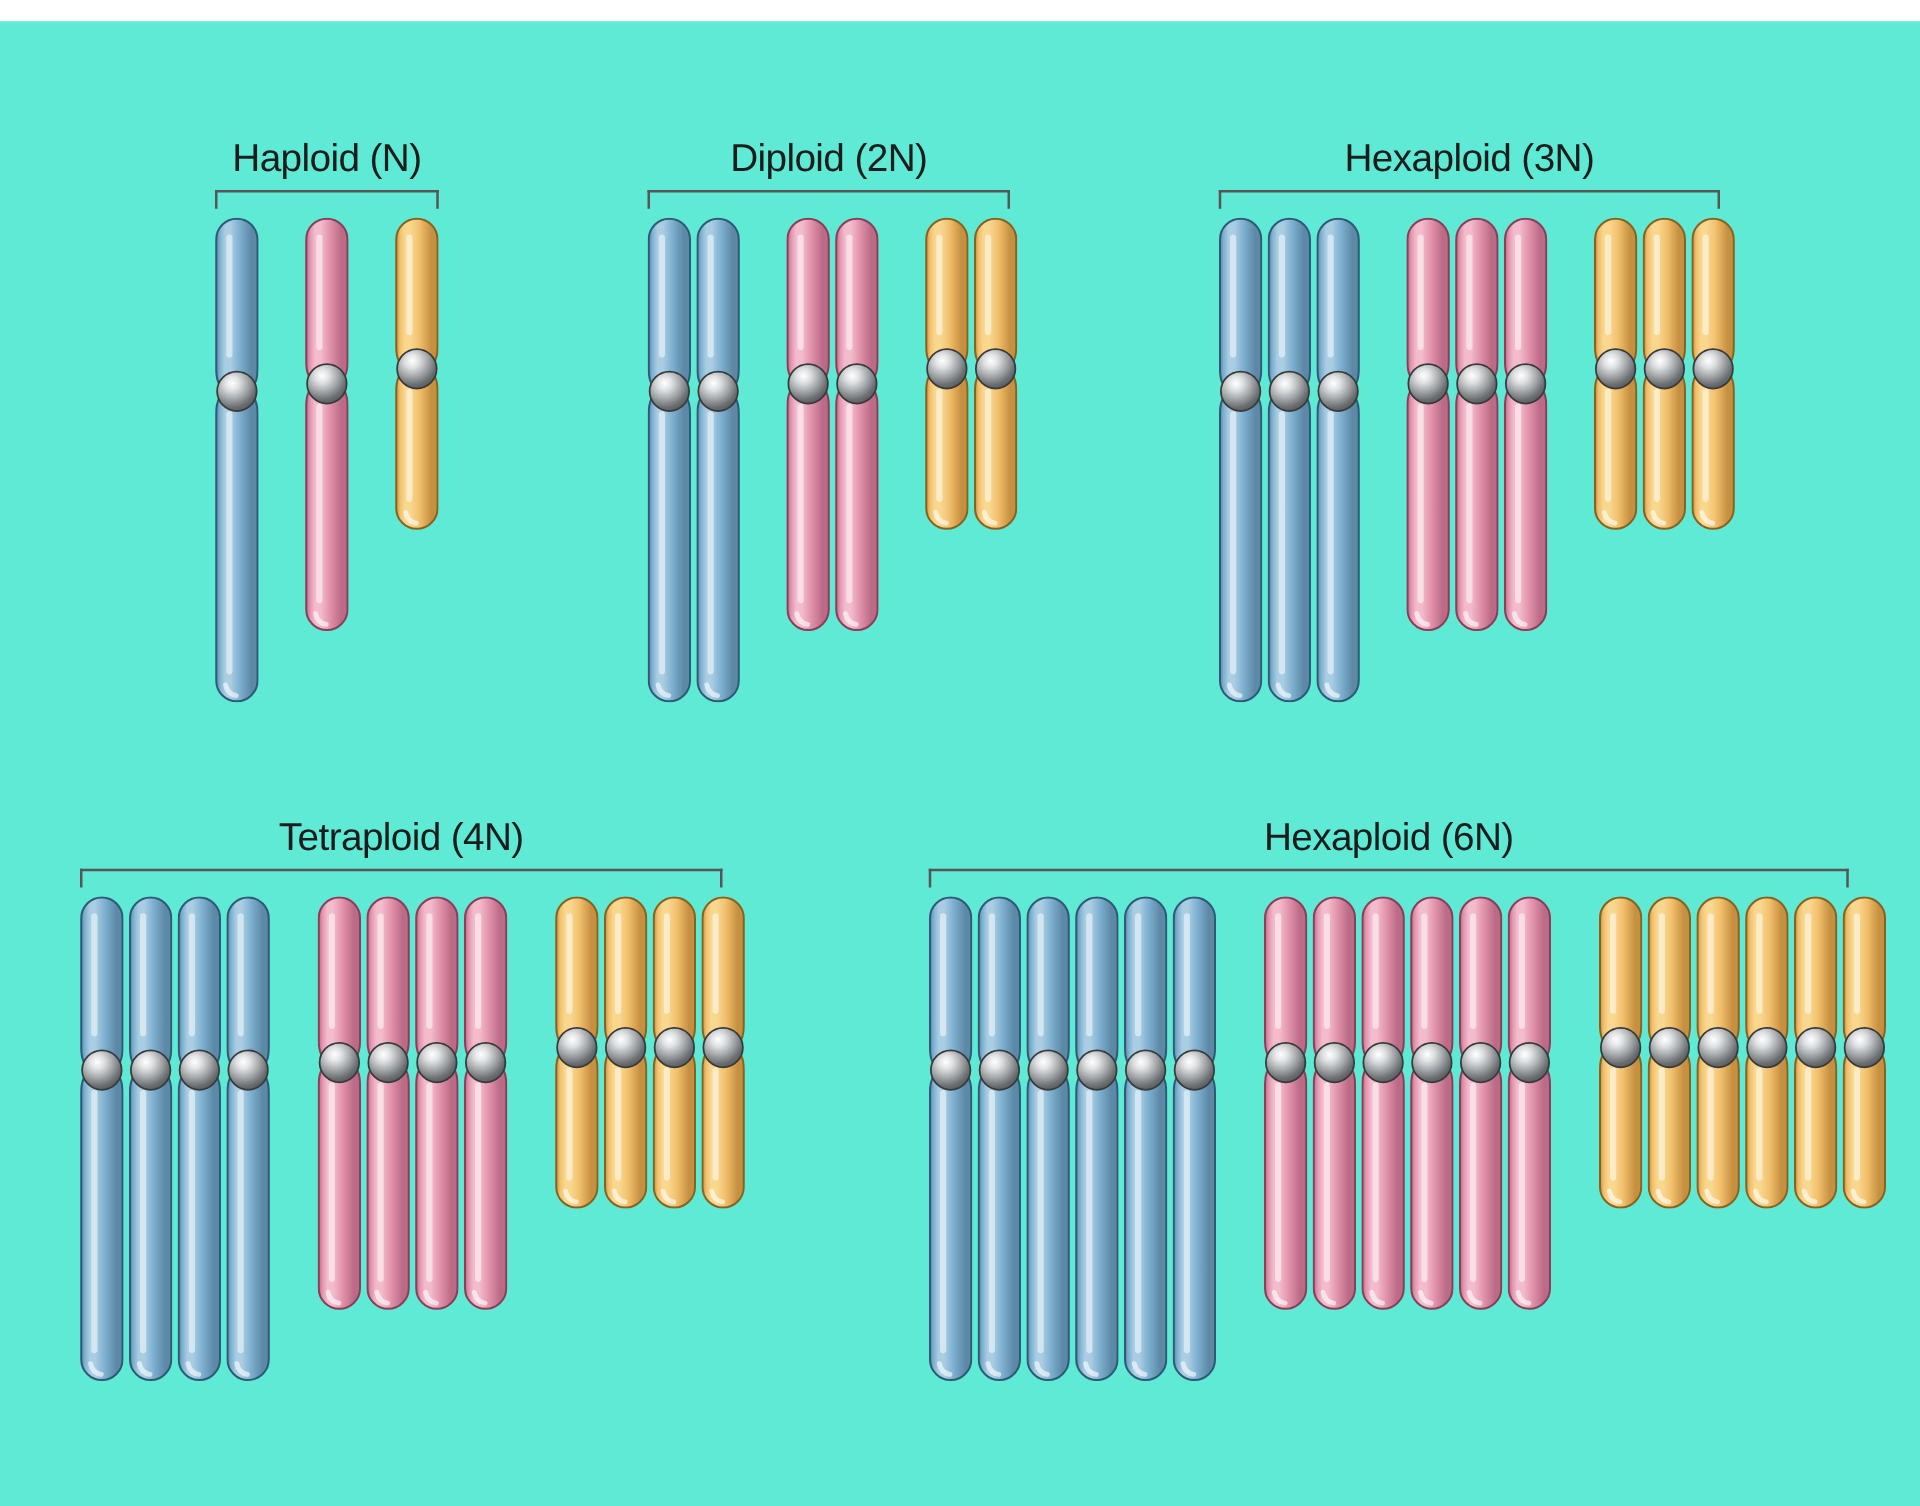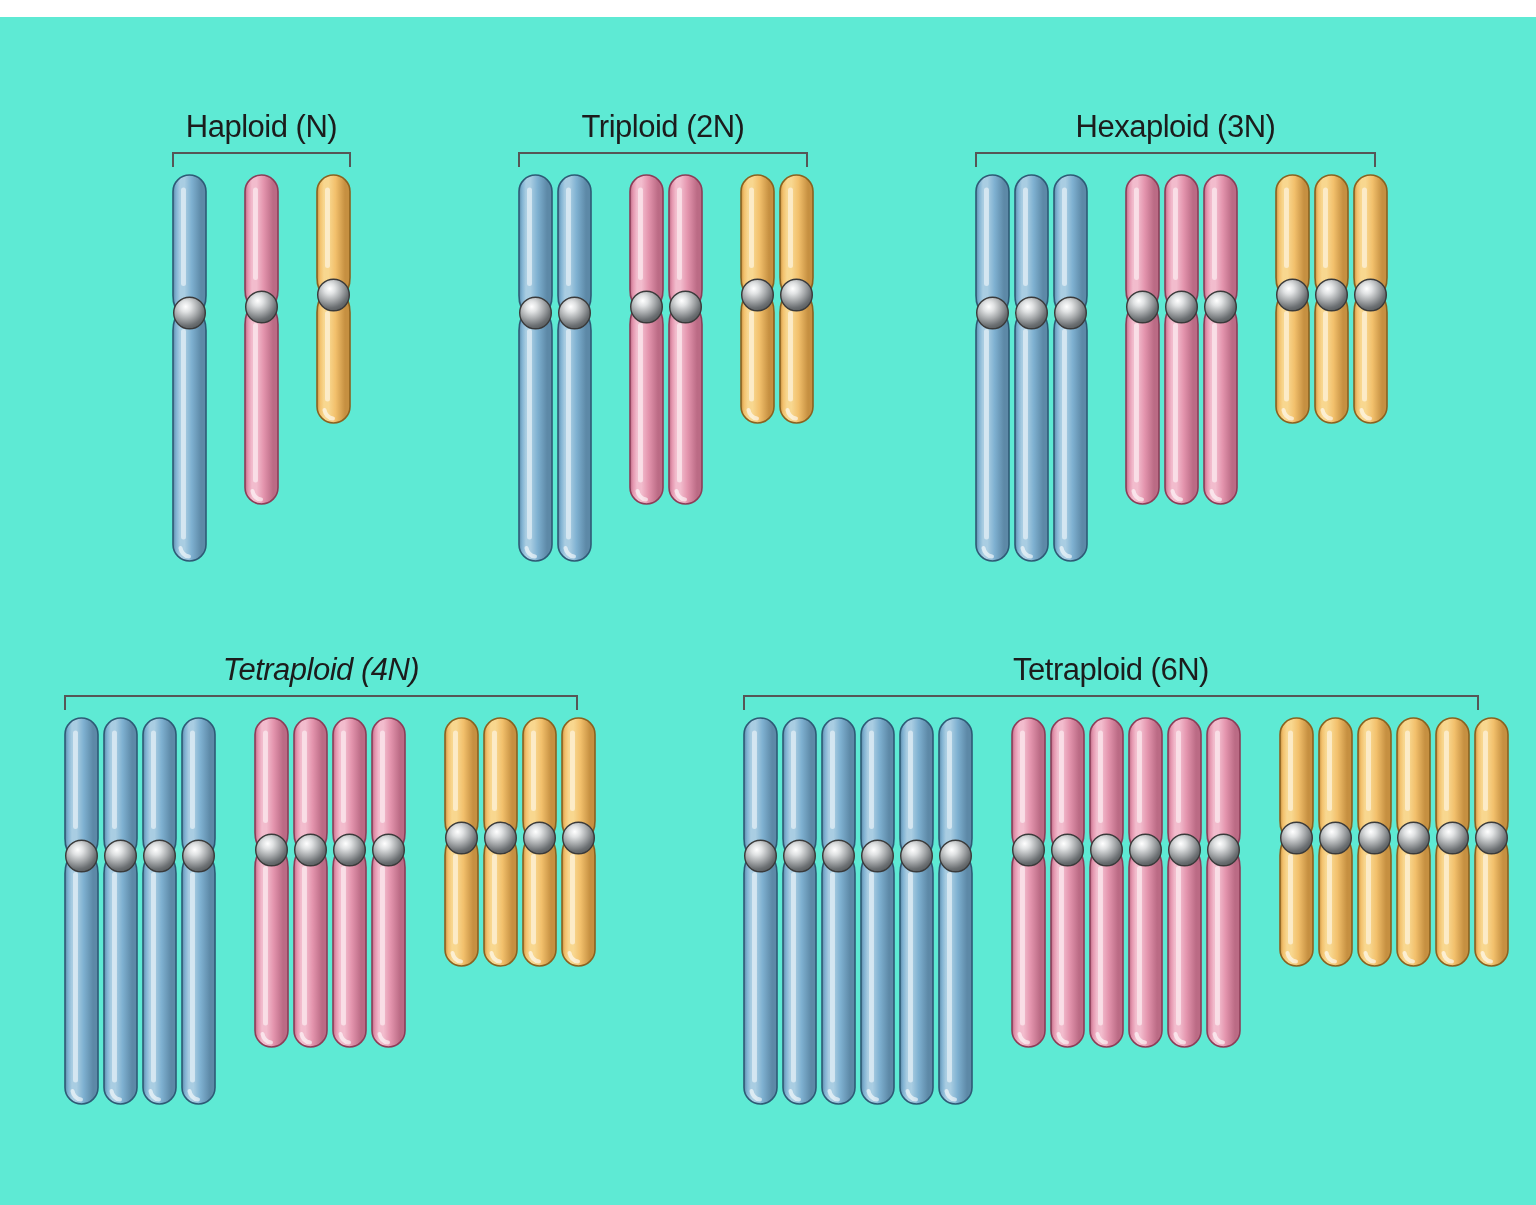--- a/index.html
+++ b/index.html
@@ -106,21 +106,21 @@
             <path d="M 11.5 16 L 11.5 91.5" stroke="#ffffff" stroke-opacity="0.5" stroke-width="5" stroke-linecap="round" fill="none"></path>
             <path d="M 11.5 139.5 L 11.5 225" stroke="#ffffff" stroke-opacity="0.5" stroke-width="5" stroke-linecap="round" fill="none"></path>
             <path d="M 8.5 236 Q 10 243.5 17 244.5" stroke="#ffffff" stroke-opacity="0.6" stroke-width="4" stroke-linecap="round" fill="none"></path>
             <circle cx="17.5" cy="121" r="15.8" fill="url(#rg-sphere)" stroke="#3a3a3a" stroke-width="1.4"></circle>
           </svg>
         </div>
       </div>
   </section>
 
   <section class="group" style="left: 518px; top: 88px; width: 290px;">
-    <div class="group-label" style="color: rgb(28, 28, 28);">Triploid (2N)</div>
+    <div class="group-label" style="color: rgb(28, 28, 28);">Diploid (2N)</div>
     <div class="bracket" style="border-color: rgb(86, 86, 86);"></div>
     <div class="chromos" style="column-gap: 37px;">
         <div class="chromo-set">
           <svg width="35" height="388" viewBox="0 0 35 388">
             <path d="M 1 17.5 A 16.5 16.5 0 0 1 34 17.5 L 34 121.5 C 34 129.5 31.5 135.5 27 137.5 L 8 137.5 C 3.5 135.5 1 129.5 1 121.5 Z" fill="url(#lg-long)" stroke="#2e5a75" stroke-width="1.6"></path>
             <path d="M 8 140.5 C 3.5 142.5 1 148.5 1 156.5 L 1 370.5 A 16.5 16.5 0 0 0 34 370.5 L 34 156.5 C 34 148.5 31.5 142.5 27 140.5 Z" fill="url(#lg-long)" stroke="#2e5a75" stroke-width="1.6"></path>
             <path d="M 11.5 16 L 11.5 109.5" stroke="#ffffff" stroke-opacity="0.5" stroke-width="5" stroke-linecap="round" fill="none"></path>
             <path d="M 11.5 157.5 L 11.5 363" stroke="#ffffff" stroke-opacity="0.5" stroke-width="5" stroke-linecap="round" fill="none"></path>
             <path d="M 8.5 374 Q 10 381.5 17 382.5" stroke="#ffffff" stroke-opacity="0.6" stroke-width="4" stroke-linecap="round" fill="none"></path>
             <circle cx="17.5" cy="139" r="15.8" fill="url(#rg-sphere)" stroke="#3a3a3a" stroke-width="1.4"></circle>
@@ -252,21 +252,21 @@
             <path d="M 11.5 16 L 11.5 91.5" stroke="#ffffff" stroke-opacity="0.5" stroke-width="5" stroke-linecap="round" fill="none"></path>
             <path d="M 11.5 139.5 L 11.5 225" stroke="#ffffff" stroke-opacity="0.5" stroke-width="5" stroke-linecap="round" fill="none"></path>
             <path d="M 8.5 236 Q 10 243.5 17 244.5" stroke="#ffffff" stroke-opacity="0.6" stroke-width="4" stroke-linecap="round" fill="none"></path>
             <circle cx="17.5" cy="121" r="15.8" fill="url(#rg-sphere)" stroke="#3a3a3a" stroke-width="1.4"></circle>
           </svg>
         </div>
       </div>
   </section>
 
   <section class="group" style="left: 64px; top: 631px; width: 514px;">
-    <div class="group-label" style="color: rgb(28, 28, 28); font-style: italic;">Tetraploid (4N)</div>
+    <div class="group-label" style="color: rgb(28, 28, 28);">Tetraploid (4N)</div>
     <div class="bracket" style="border-color: rgb(86, 86, 86);"></div>
     <div class="chromos" style="column-gap: 38px;">
         <div class="chromo-set">
           <svg width="35" height="388" viewBox="0 0 35 388">
             <path d="M 1 17.5 A 16.5 16.5 0 0 1 34 17.5 L 34 121.5 C 34 129.5 31.5 135.5 27 137.5 L 8 137.5 C 3.5 135.5 1 129.5 1 121.5 Z" fill="url(#lg-long)" stroke="#2e5a75" stroke-width="1.6"></path>
             <path d="M 8 140.5 C 3.5 142.5 1 148.5 1 156.5 L 1 370.5 A 16.5 16.5 0 0 0 34 370.5 L 34 156.5 C 34 148.5 31.5 142.5 27 140.5 Z" fill="url(#lg-long)" stroke="#2e5a75" stroke-width="1.6"></path>
             <path d="M 11.5 16 L 11.5 109.5" stroke="#ffffff" stroke-opacity="0.5" stroke-width="5" stroke-linecap="round" fill="none"></path>
             <path d="M 11.5 157.5 L 11.5 363" stroke="#ffffff" stroke-opacity="0.5" stroke-width="5" stroke-linecap="round" fill="none"></path>
             <path d="M 8.5 374 Q 10 381.5 17 382.5" stroke="#ffffff" stroke-opacity="0.6" stroke-width="4" stroke-linecap="round" fill="none"></path>
             <circle cx="17.5" cy="139" r="15.8" fill="url(#rg-sphere)" stroke="#3a3a3a" stroke-width="1.4"></circle>
@@ -361,21 +361,21 @@
             <path d="M 11.5 16 L 11.5 91.5" stroke="#ffffff" stroke-opacity="0.5" stroke-width="5" stroke-linecap="round" fill="none"></path>
             <path d="M 11.5 139.5 L 11.5 225" stroke="#ffffff" stroke-opacity="0.5" stroke-width="5" stroke-linecap="round" fill="none"></path>
             <path d="M 8.5 236 Q 10 243.5 17 244.5" stroke="#ffffff" stroke-opacity="0.6" stroke-width="4" stroke-linecap="round" fill="none"></path>
             <circle cx="17.5" cy="121" r="15.8" fill="url(#rg-sphere)" stroke="#3a3a3a" stroke-width="1.4"></circle>
           </svg>
         </div>
       </div>
   </section>
 
   <section class="group" style="left: 743px; top: 631px; width: 736px;">
-    <div class="group-label" style="color: rgb(28, 28, 28);">Tetraploid (6N)</div>
+    <div class="group-label" style="color: rgb(28, 28, 28);">Hexaploid (6N)</div>
     <div class="bracket" style="border-color: rgb(86, 86, 86);"></div>
     <div class="chromos" style="column-gap: 38px;">
         <div class="chromo-set">
           <svg width="35" height="388" viewBox="0 0 35 388">
             <path d="M 1 17.5 A 16.5 16.5 0 0 1 34 17.5 L 34 121.5 C 34 129.5 31.5 135.5 27 137.5 L 8 137.5 C 3.5 135.5 1 129.5 1 121.5 Z" fill="url(#lg-long)" stroke="#2e5a75" stroke-width="1.6"></path>
             <path d="M 8 140.5 C 3.5 142.5 1 148.5 1 156.5 L 1 370.5 A 16.5 16.5 0 0 0 34 370.5 L 34 156.5 C 34 148.5 31.5 142.5 27 140.5 Z" fill="url(#lg-long)" stroke="#2e5a75" stroke-width="1.6"></path>
             <path d="M 11.5 16 L 11.5 109.5" stroke="#ffffff" stroke-opacity="0.5" stroke-width="5" stroke-linecap="round" fill="none"></path>
             <path d="M 11.5 157.5 L 11.5 363" stroke="#ffffff" stroke-opacity="0.5" stroke-width="5" stroke-linecap="round" fill="none"></path>
             <path d="M 8.5 374 Q 10 381.5 17 382.5" stroke="#ffffff" stroke-opacity="0.6" stroke-width="4" stroke-linecap="round" fill="none"></path>
             <circle cx="17.5" cy="139" r="15.8" fill="url(#rg-sphere)" stroke="#3a3a3a" stroke-width="1.4"></circle>

